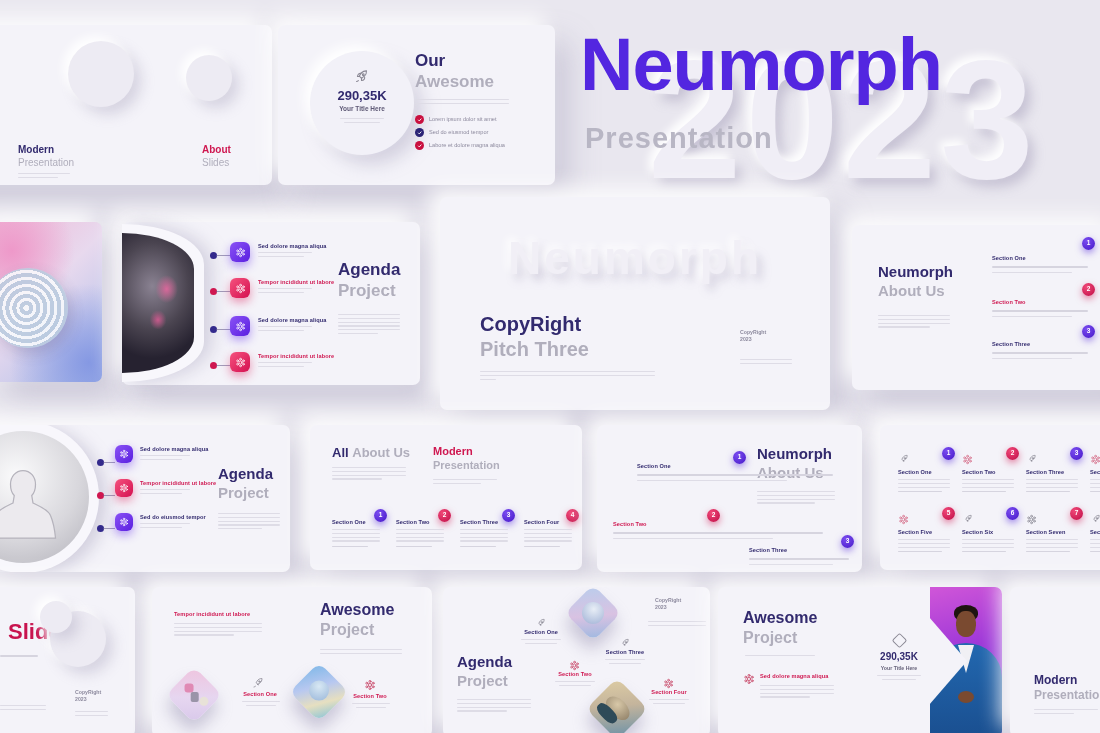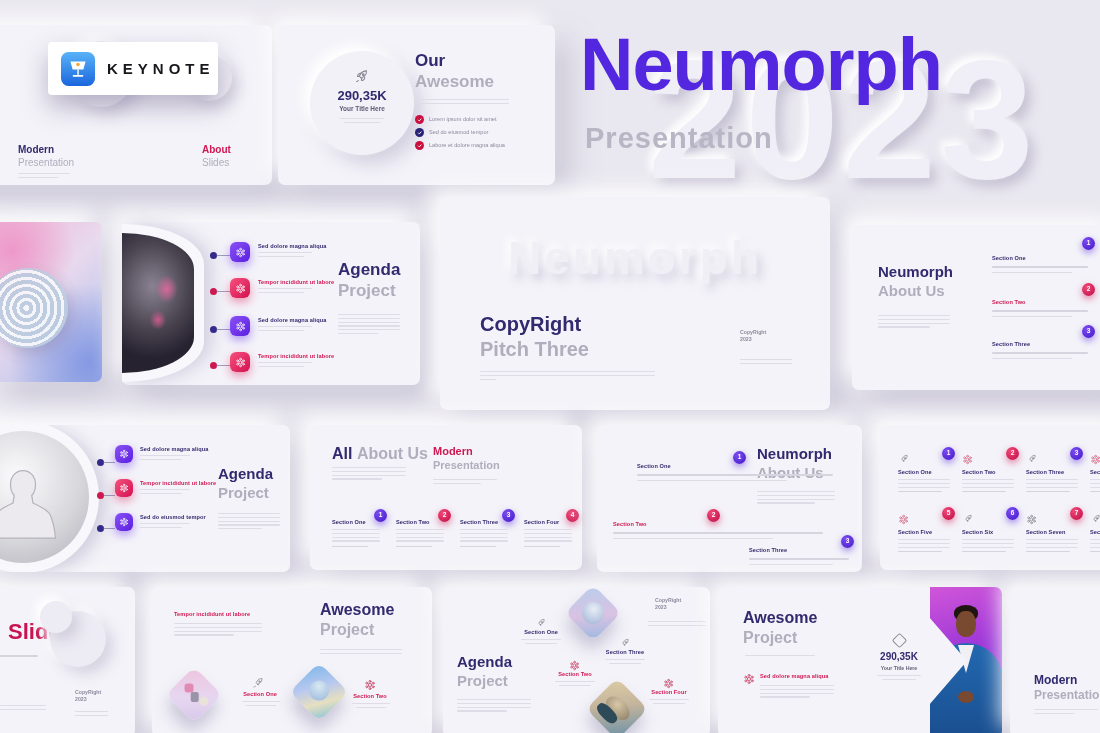--- a/index.html
+++ b/index.html
@@ -56,39 +56,20 @@
         <i class="bt" style="width:52px"></i>
         <i class="bt" style="width:40px"></i>
       </div>
     </div>
     <div class="abs" style="left:262px;top:118px;line-height:1.3">
       <div class="h800 red" style="font-size:10px">About</div>
       <div class="gray" style="font-size:10px">Slides</div>
     </div>
   </div>
 
-  <div class="abs" style="left:48px;top:42px;width:170px;height:53px;background:#fff;border-radius:4px;z-index:3;
-              box-shadow:0 12px 26px rgba(110,100,140,.45);display:flex;align-items:center;padding-left:13px;box-sizing:border-box">
-    <span style="display:inline-flex">
-      <svg width="34" height="34" viewBox="0 0 36 36">
-        <defs>
-            <linearGradient id="kn" x1="0" y1="0" x2="0" y2="1">
-          <stop offset="0" stop-color="#59b3f8"></stop>
-              <stop offset="1" stop-color="#1a66dd"></stop>
-            </linearGradient>
-          </defs>
-        <rect width="36" height="36" rx="8" fill="url(#kn)"></rect>
-        <path d="M10 10h16l-2.3 8.6H12.3Z" fill="#fff"></path>
-        <circle cx="18" cy="13.2" r="1.9" fill="#f5a73b"></circle>
-        <rect x="17.3" y="18.6" width="1.5" height="5.6" fill="#fff"></rect>
-        <rect x="12.4" y="24.4" width="11.2" height="1.7" rx=".8" fill="#fff"></rect>
-      </svg>
-    </span>
-    <span class="h800" style="font-size:15px;letter-spacing:5px;color:#17171c;margin-left:12px">KEYNOTE</span>
-  </div>
 
   <div class="slide" style="left:278px;top:25px;width:277px;height:160px">
     <div class="neu-circle" style="left:32px;top:26px;width:104px;height:104px"></div>
     <div class="abs" style="left:76px;top:44px;color:#8a8894">
       <svg class="ic" width="15" height="15" viewBox="0 0 24 24">
           <path d="M12.5 15.5 8.5 11.5C9.3 9.5 10.4 7.6 12 6c3.2-3.2 8-3 8-3s.2 4.8-3 8c-1.6 1.6-3.5 2.7-5.5 3.5Z"></path>
           <path d="M9 12H5.5S6 9 7.5 7.8 11 7 11 7M12 15v3.5S15 18 16.2 16.5 17 13 17 13"></path>
           <circle cx="14.8" cy="9.2" r="1.4"></circle>
           <path d="M4 20c1.5-.3 3-1.5 3-1.5"></path>
         </svg>
@@ -352,21 +333,21 @@
     <div class="abs" style="left:233px;top:88px">
       <i class="bt" style="width:62px"></i>
         <i class="bt" style="width:62px"></i>
       <i class="bt" style="width:62px"></i>
         <i class="bt" style="width:62px"></i>
       <i class="bt" style="width:44px"></i>
       </div>
   </div>
 
   <div class="slide" style="left:310px;top:425px;width:272px;height:145px">
-    <div class="abs" style="left:22px;top:20px;font-size:16px">
+    <div class="abs" style="left:22px;top:20px;font-size:13px">
       <span class="h800 navy">All</span>
       <span class="gray" style="font-weight:600">About Us</span></div>
     <div class="abs" style="left:22px;top:42px">
       <i class="bt" style="width:74px"></i>
         <i class="bt" style="width:74px"></i>
       <i class="bt" style="width:74px"></i>
         <i class="bt" style="width:50px"></i>
       </div>
     <div class="abs h800 red" style="left:123px;top:20px;font-size:11px">Modern</div>
     <div class="abs gray" style="left:123px;top:34px;font-size:11px;font-weight:600">Presentation</div>

